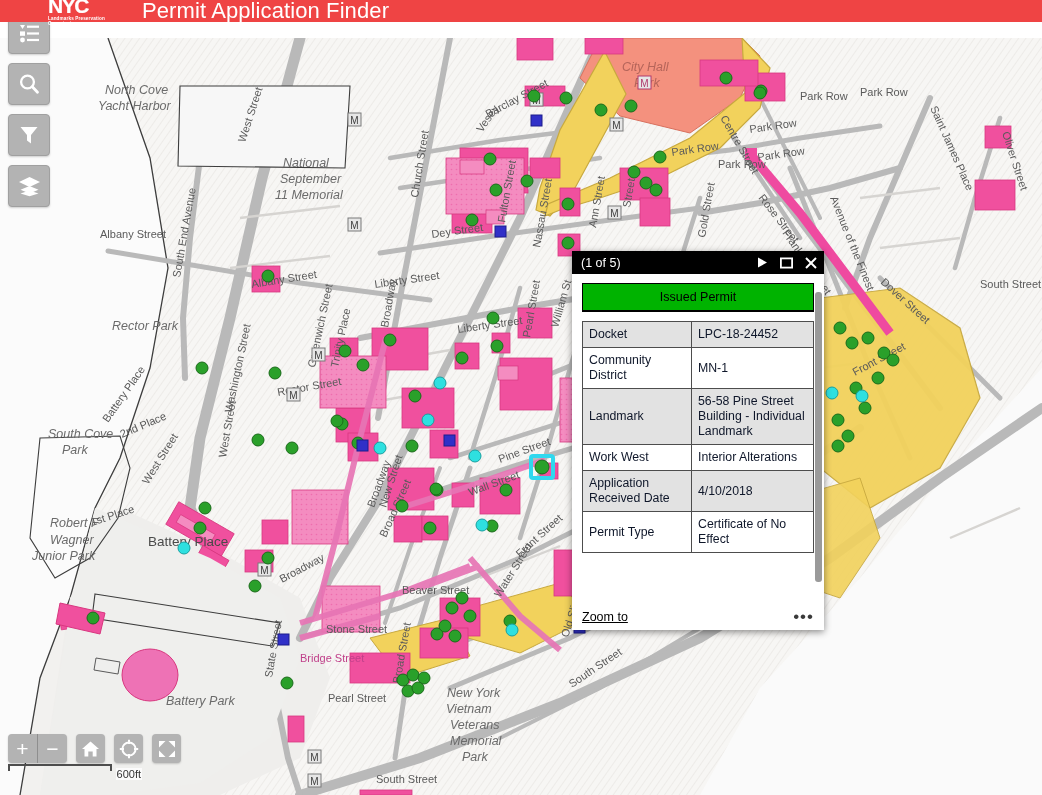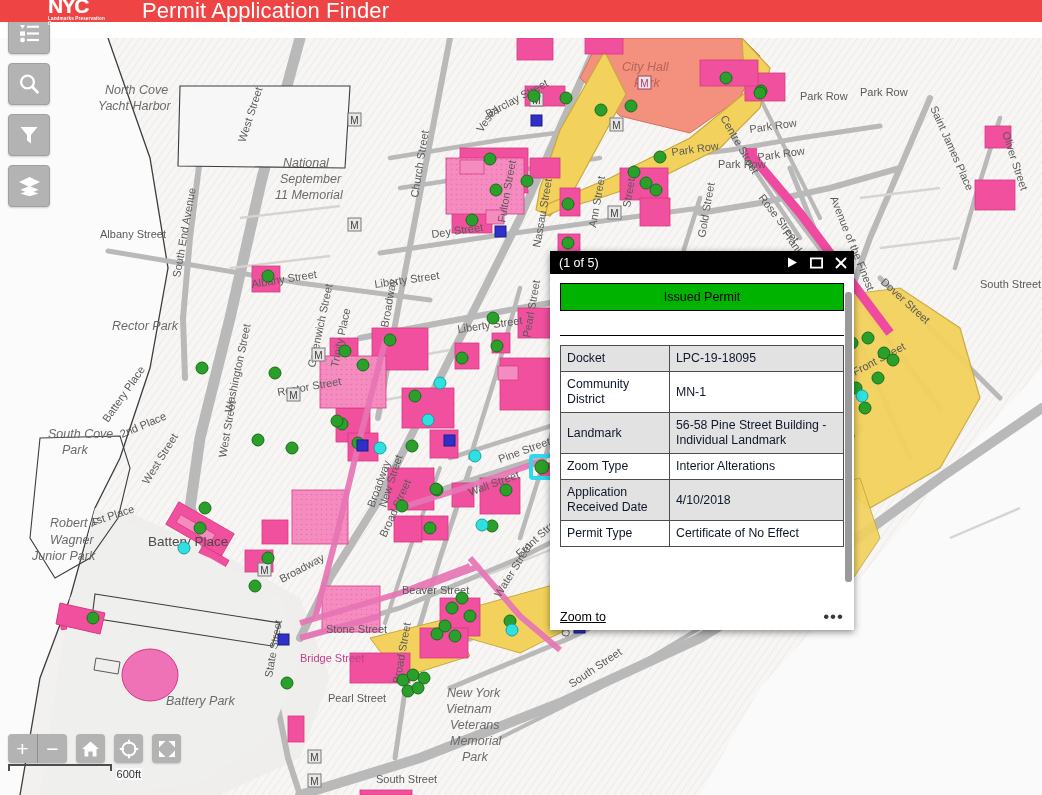--- a/index.html
+++ b/index.html
@@ -97,22 +97,22 @@
     box-sizing: border-box;
   }
   .scale-label {
     position: absolute; right: -30px; top: 4px;
     font-size: 11px; color: #333; background: rgba(255,255,255,.75);
     padding: 0 1px;
   }
 
   
   .popup {
-    position: absolute; left: 550px; top: 251px;
-    width: 304px;
+    position: absolute; left: 572px; top: 251px;
+    width: 252px;
     z-index: 50;
     box-shadow: 0 2px 7px rgba(0,0,0,.45);
     font-family: "Liberation Sans", sans-serif;
   }
   .popup-header {
     height: 23px; background: #000000; color: #ffffff;
     display: flex; align-items: center;
     padding: 0 7px 0 9px;
     font-size: 12.5px;
   }
@@ -126,21 +126,21 @@
     position: relative;
     padding: 9px 10px 0 10px;
     box-sizing: border-box;
   }
   .status-banner {
     background: #00b300;
     border: 1px solid #000;
     height: 26px;
     display: flex; align-items: center; justify-content: center;
     font-size: 12.5px; color: #000;
-    margin-bottom: 24px;
+    margin-bottom: 0;
   }
   .sep { height: 1px; background: #000; margin-bottom: 9px; }
   table.attrs {
     width: 100%; border-collapse: collapse;
     font-size: 12.3px; color: #0f172a;
     table-layout: fixed;
   }
   table.attrs td {
     border: 1px solid #4d4d4d;
     padding: 5px 6px;
@@ -709,32 +709,32 @@
       </div>
     </div>
 
     <div class="popup-body">
       <div class="status-banner">Issued Permit</div>
       <div class="sep"></div>
       <table class="attrs">
         <tbody id="attr-rows">
             <tr>
               <td class="k">Docket</td>
-              <td>LPC-19-18095</td>
+              <td>LPC-18-24452</td>
             </tr>
             <tr>
               <td class="k">Community District</td>
               <td>MN-1</td>
             </tr>
             <tr>
               <td class="k">Landmark</td>
               <td>56-58 Pine Street Building - Individual Landmark</td>
             </tr>
             <tr>
-              <td class="k">Zoom Type</td>
+              <td class="k">Work West</td>
               <td>Interior Alterations</td>
             </tr>
             <tr>
               <td class="k">Application Received Date</td>
               <td>4/10/2018</td>
             </tr>
             <tr>
               <td class="k">Permit Type</td>
               <td>Certificate of No Effect</td>
             </tr>

